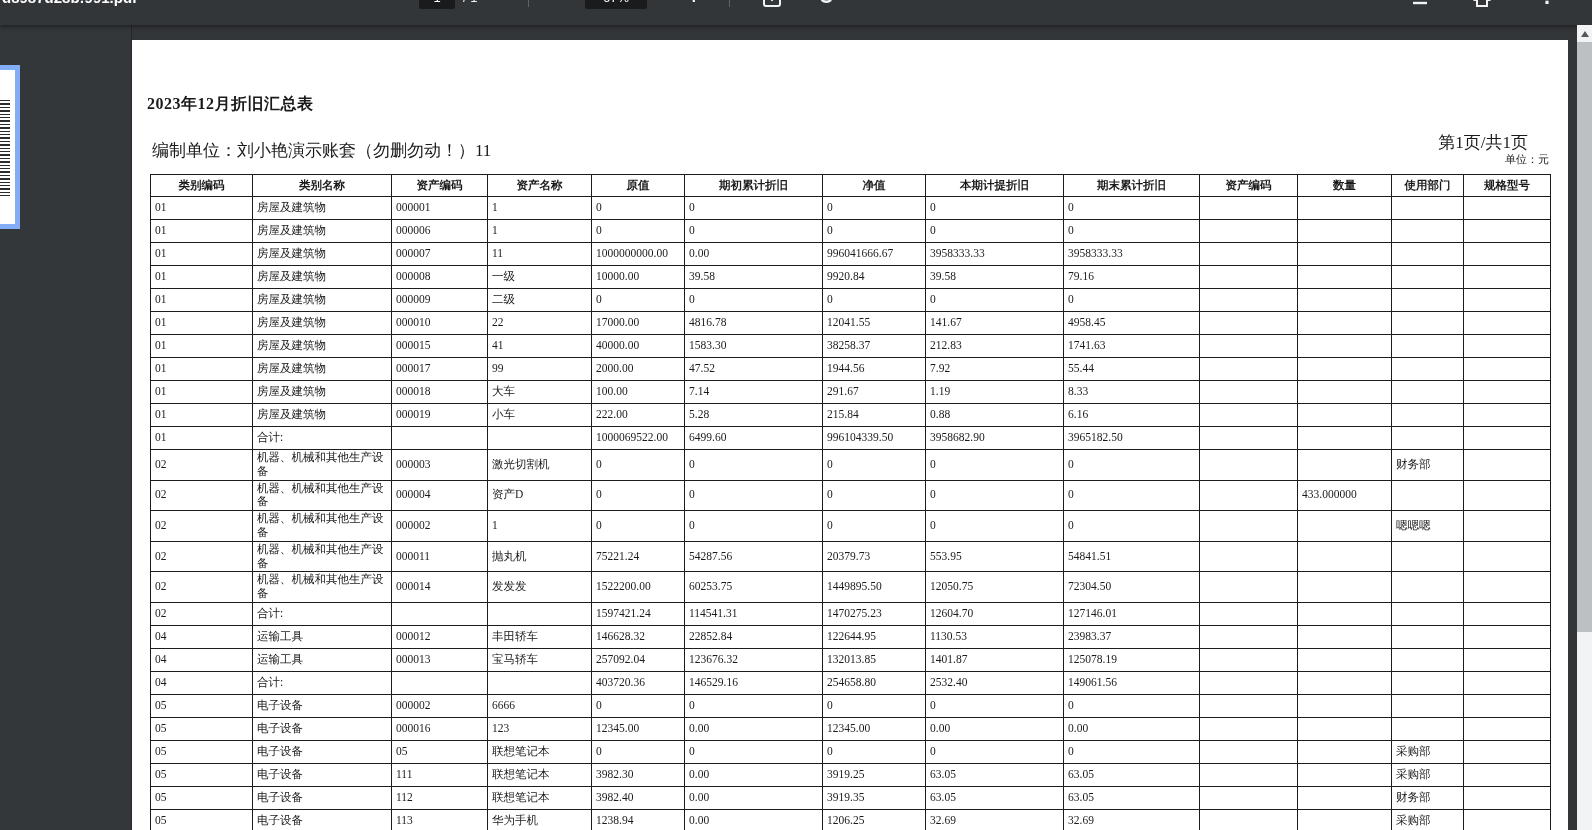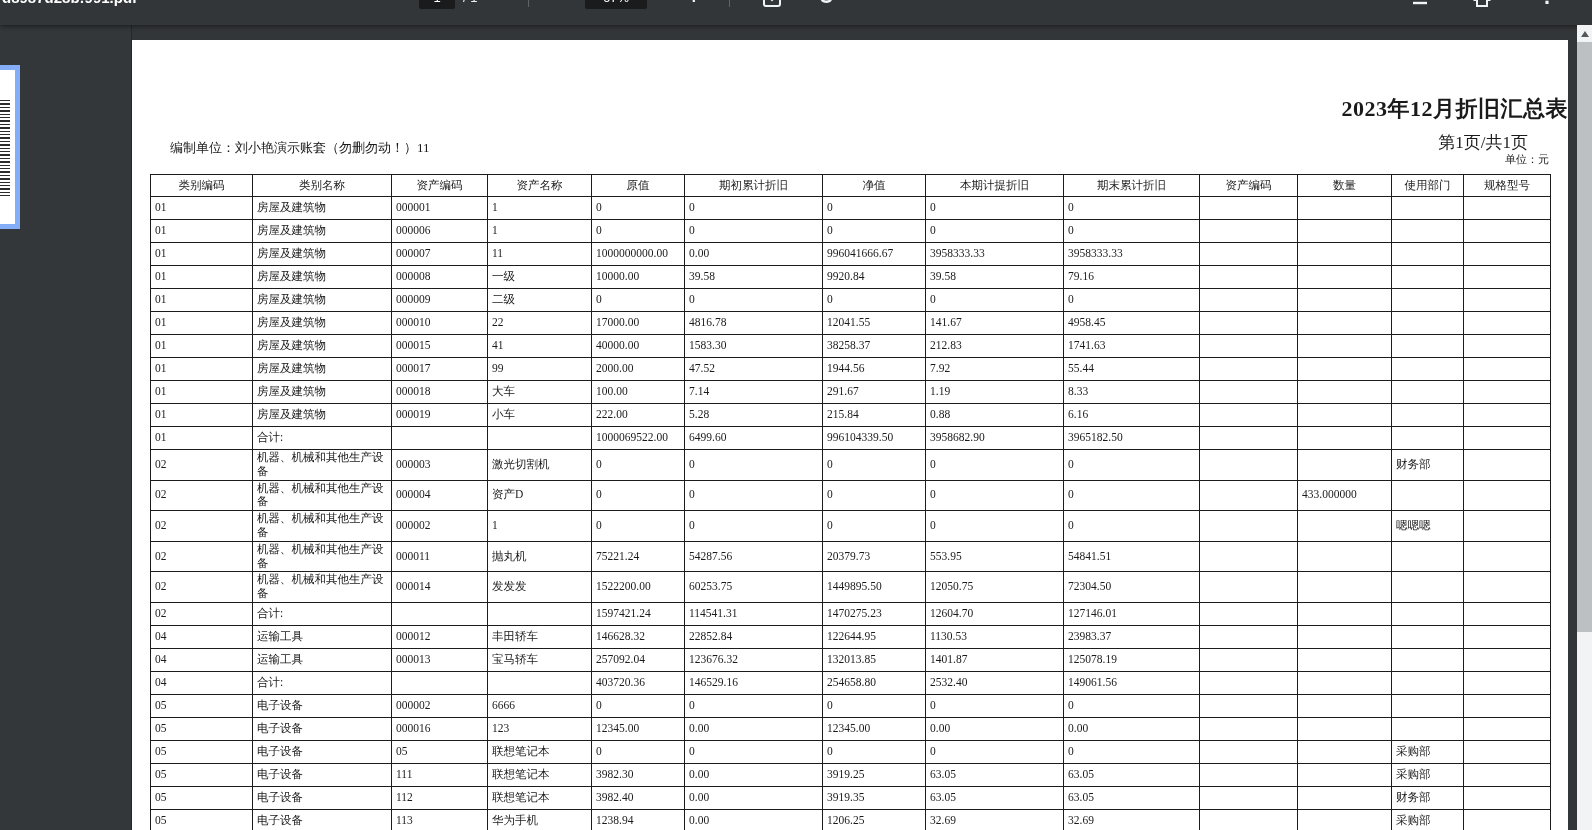--- a/index.html
+++ b/index.html
@@ -33,30 +33,30 @@
   .sidebar{position:absolute;left:0;top:25px;width:131px;height:805px;background:#34373a;
            border-right:1px solid rgba(0,0,0,.28);z-index:2}
   .thumb{position:absolute;left:-78px;top:40px;width:88px;height:154px;background:#fff;
          border:5px solid #84adf7;cursor:pointer}
   .thumb-rows{margin:30px 5px 0 5px;height:96px;
       background:repeating-linear-gradient(180deg,#2c2c2c 0 1.4px,#ffffff 1.4px 3.4px)}
 
   
   .page{position:absolute;left:131px;top:40px;width:1437px;height:940px;background:#fff;z-index:1;
         font-family:"Liberation Serif","DejaVu Serif",serif;color:#1a1a1a}
-  .doc-title{position:absolute;top:54px;left:0;width:100%;text-align:right;
-             font-size:22px;font-weight:bold;letter-spacing:.5px}
-  .prepared-by{position:absolute;top:99px;left:39px;font-size:13px}
+  .doc-title{position:absolute;top:54px;left:16px;width:100%;text-align:left;
+             font-size:16px;font-weight:bold;letter-spacing:.5px}
+  .prepared-by{position:absolute;top:99px;left:21px;font-size:17px}
   .page-indicator{position:absolute;top:91px;right:40px;font-size:17px}
   .unit-label{position:absolute;top:112px;right:19px;font-size:11px}
   table.dep{position:absolute;top:134px;left:19px;width:1400px;border-collapse:collapse;
             table-layout:fixed}
   table.dep th,table.dep td{border:1.5px solid #1c1c1c;font-size:11.5px;line-height:1.2;
             padding:1px 4px;overflow:hidden;word-break:break-all}
-  table.dep th{font-weight:normal;text-align:center;height:19px}
+  table.dep th{font-weight:bold;text-align:center;height:19px}
   table.dep td{text-align:left;vertical-align:middle;height:20px}
   col.c0{width:102px}col.c1{width:139px}col.c2{width:96px}col.c3{width:104px}
   col.c4{width:93px}col.c5{width:138px}col.c6{width:103px}col.c7{width:138px}
   col.c8{width:136px}col.c9{width:98px}col.c10{width:94px}col.c11{width:72px}col.c12{width:87px}
 
   
   .scrollbar{position:absolute;right:0;top:25px;width:15px;height:805px;background:#f1f3f4;z-index:7}
   .scroll-up{width:15px;height:17px;display:flex;align-items:center;justify-content:center;cursor:pointer}
   .scroll-up .tri{width:0;height:0;border-left:4px solid transparent;border-right:4px solid transparent;
                   border-bottom:6px solid #54575b}

